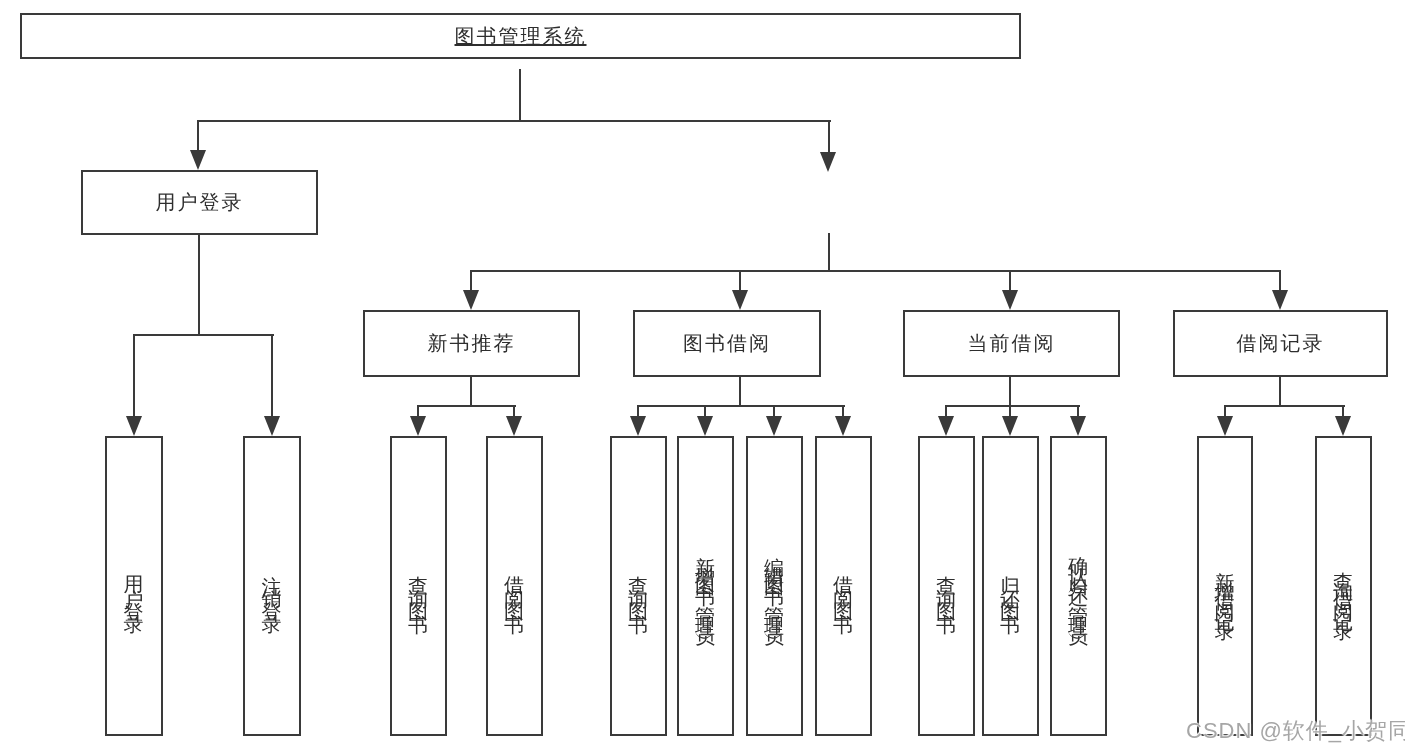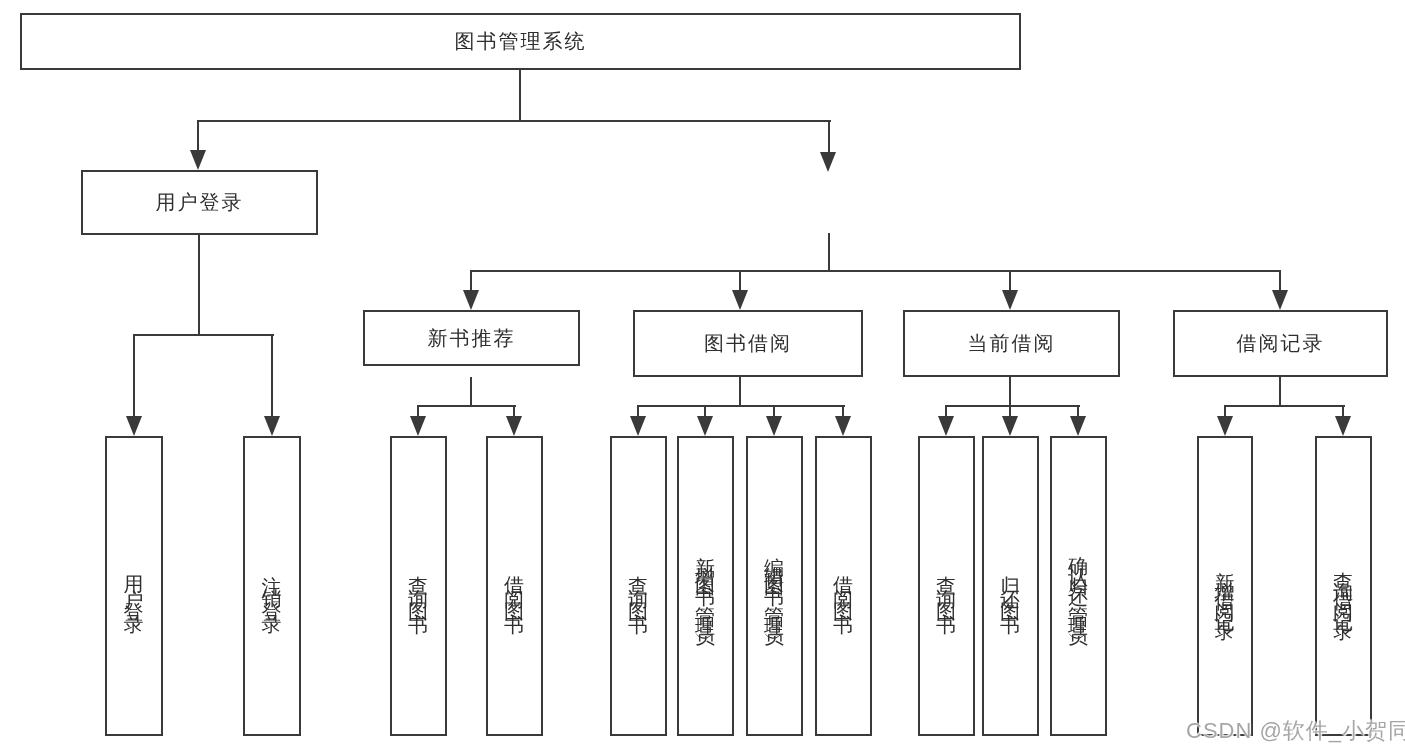--- a/index.html
+++ b/index.html
@@ -34,21 +34,21 @@
     font-size:22px;color:var(--watermark,#a6a6a6);letter-spacing:1px;
     text-shadow:0 0 2px #fff,1px 1px 1px #fff,-1px -1px 1px #fff;
     white-space:nowrap;
   }
 </style>
 </head>
 <body>
 
 <div id="canvas">
 
-  <div class="box" style="left:20px;top:13px;width:1001px;height:57px;">
+  <div class="box" style="left:20px;top:13px;width:1001px;height:46px;text-decoration:underline;">
     <span>图书管理系统</span>
   </div>
 
   <div class="vline" style="left:519px;top:69px;height:53px;"></div>
   <div class="hline" style="left:198px;top:120px;width:633px;"></div>
   <div class="vline" style="left:197px;top:120px;height:34px;"></div>
   <div class="arrow" style="left:190px;top:150px;"></div>
   <div class="vline" style="left:828px;top:120px;height:34px;"></div>
   <div class="arrow" style="left:820px;top:152px;"></div>
 
@@ -67,24 +67,24 @@
   <div class="hline" style="left:470px;top:270px;width:811px;"></div>
   <div class="vline" style="left:470px;top:270px;height:22px;"></div>
   <div class="arrow" style="left:463px;top:290px;"></div>
   <div class="vline" style="left:739px;top:270px;height:22px;"></div>
   <div class="arrow" style="left:732px;top:290px;"></div>
   <div class="vline" style="left:1009px;top:270px;height:22px;"></div>
   <div class="arrow" style="left:1002px;top:290px;"></div>
   <div class="vline" style="left:1279px;top:270px;height:22px;"></div>
   <div class="arrow" style="left:1272px;top:290px;"></div>
 
-  <div class="box" style="left:363px;top:310px;width:217px;height:56px;">
+  <div class="box" style="left:363px;top:310px;width:217px;height:67px;">
     <span>新书推荐</span>
   </div>
-  <div class="box" style="left:633px;top:310px;width:230px;height:67px;">
+  <div class="box" style="left:633px;top:310px;width:188px;height:67px;">
     <span>图书借阅</span>
   </div>
   <div class="box" style="left:1173px;top:310px;width:215px;height:67px;">
     <span>借阅记录</span>
   </div>
   <div class="box" style="left:903px;top:310px;width:217px;height:67px;">
     <span>当前借阅</span>
   </div>
 
   <div class="vline" style="left:470px;top:377px;height:30px;"></div>

